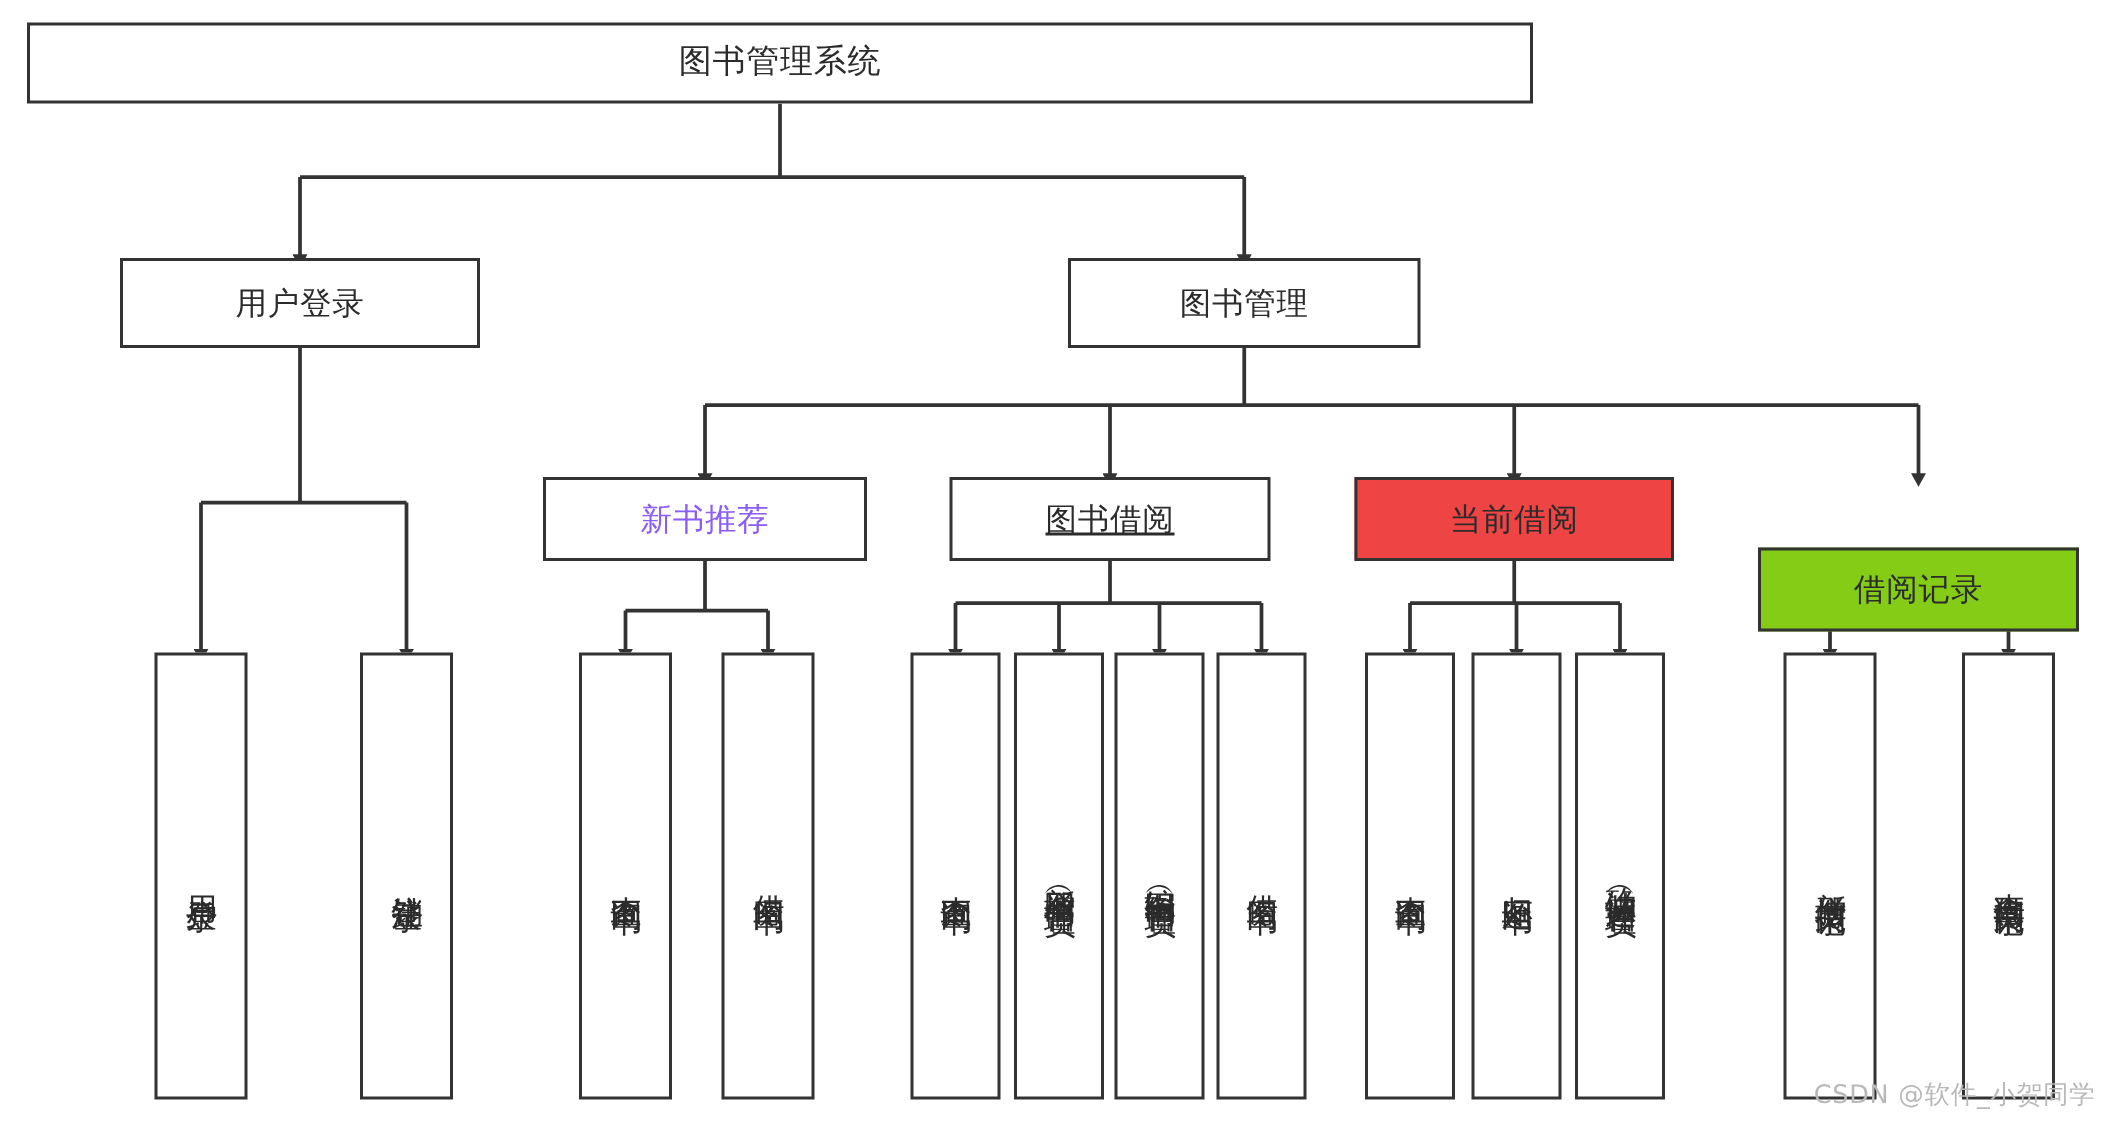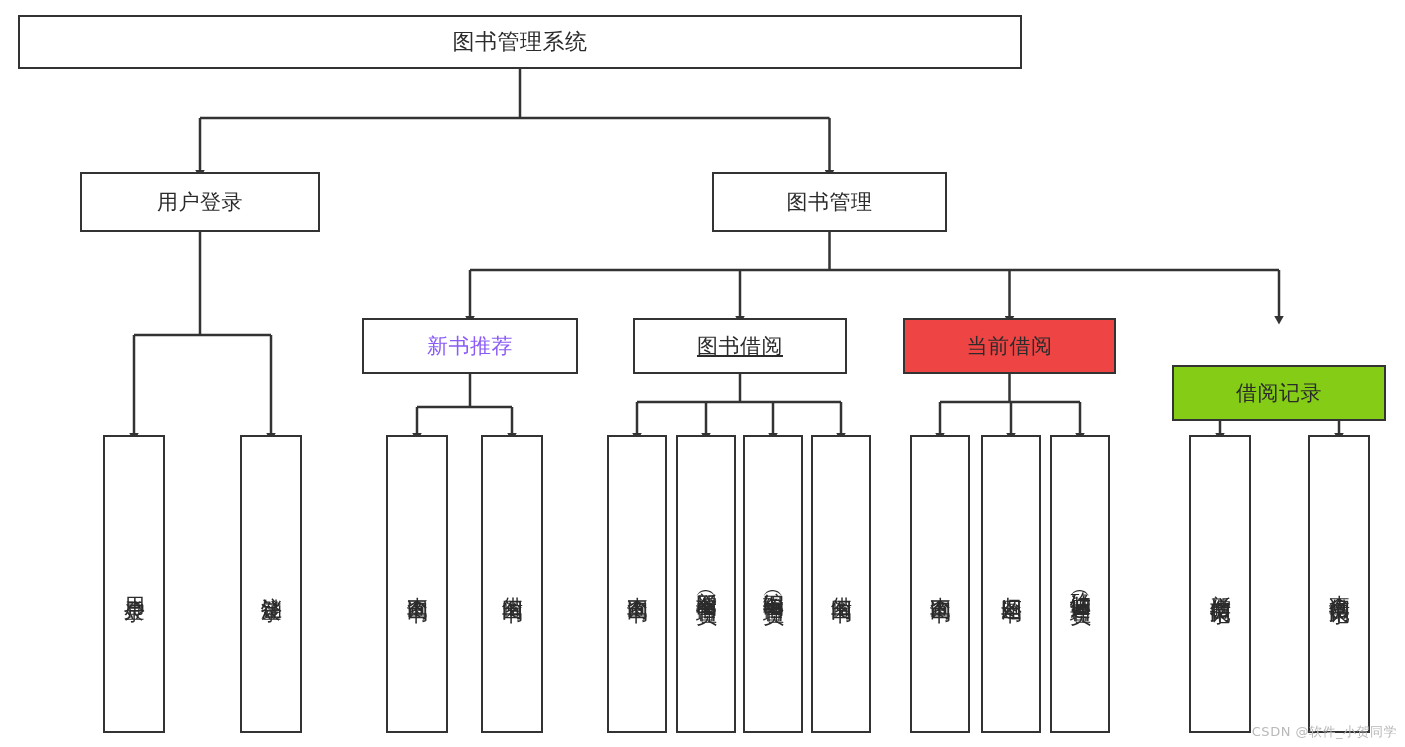--- a/index.html
+++ b/index.html
@@ -60,21 +60,21 @@
     text-orientation: upright;
     font-size: 21px;
     letter-spacing: 2px;
     line-height: 1.1;
     max-height: 100%;
   }
   #watermark {
     position: absolute;
     right: 8px;
     bottom: 6px;
-    font-size: 13px;
+    font-size: 17px;
     color: #b9b9b9;
     letter-spacing: 0.5px;
     user-select: none;
     white-space: nowrap;
   }
 </style>
 </head>
 <body>
 
 <div id="canvas">

